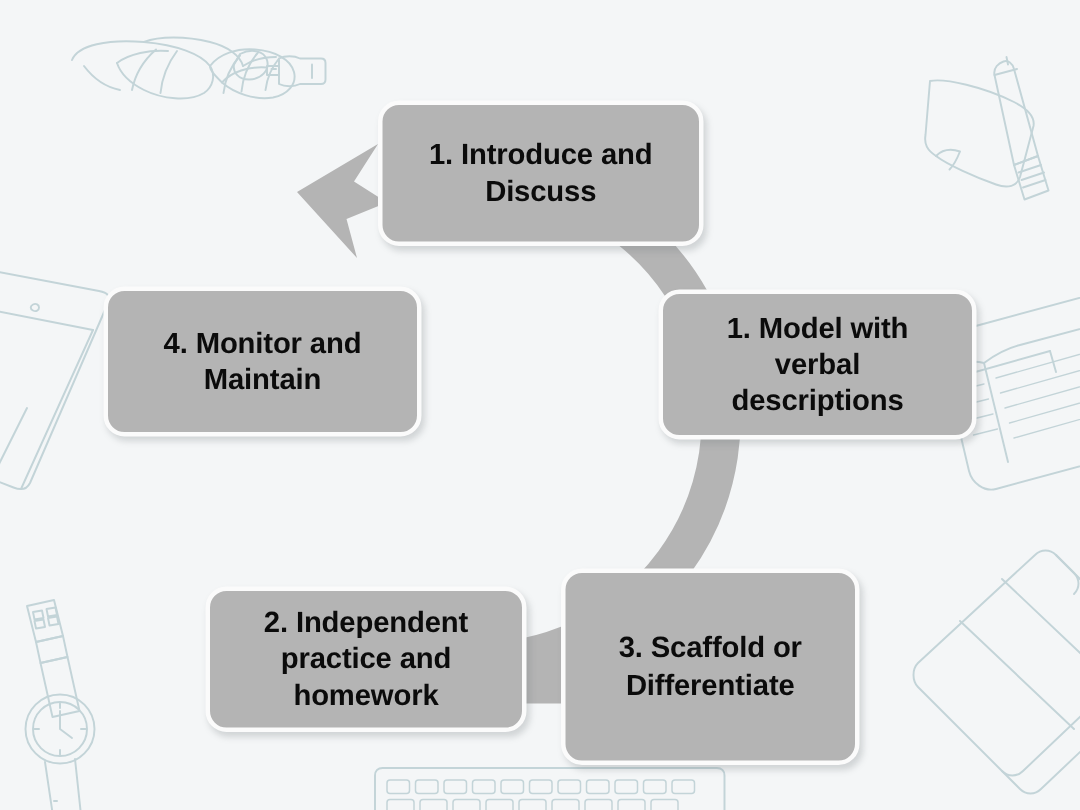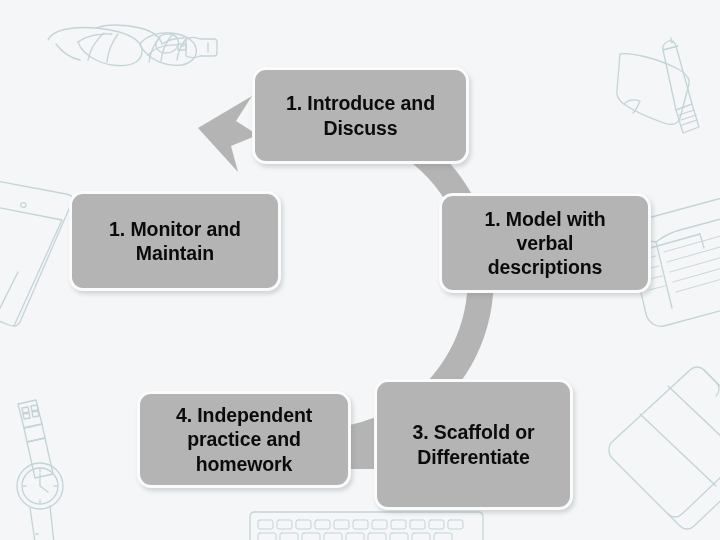--- a/index.html
+++ b/index.html
@@ -272,23 +272,23 @@
 verbal
 descriptions</span>
   </div>
 
   <div class="node" id="node-3">
     <span class="node-label">3. Scaffold or
 Differentiate</span>
   </div>
 
   <div class="node" id="node-4">
-    <span class="node-label">4. Independent
+    <span class="node-label">2. Independent
 practice and
 homework</span>
   </div>
 
   <div class="node" id="node-5">
-    <span class="node-label">1. Monitor and
+    <span class="node-label">4. Monitor and
 Maintain</span>
   </div>
 
 </div>
 
 </body></html>

